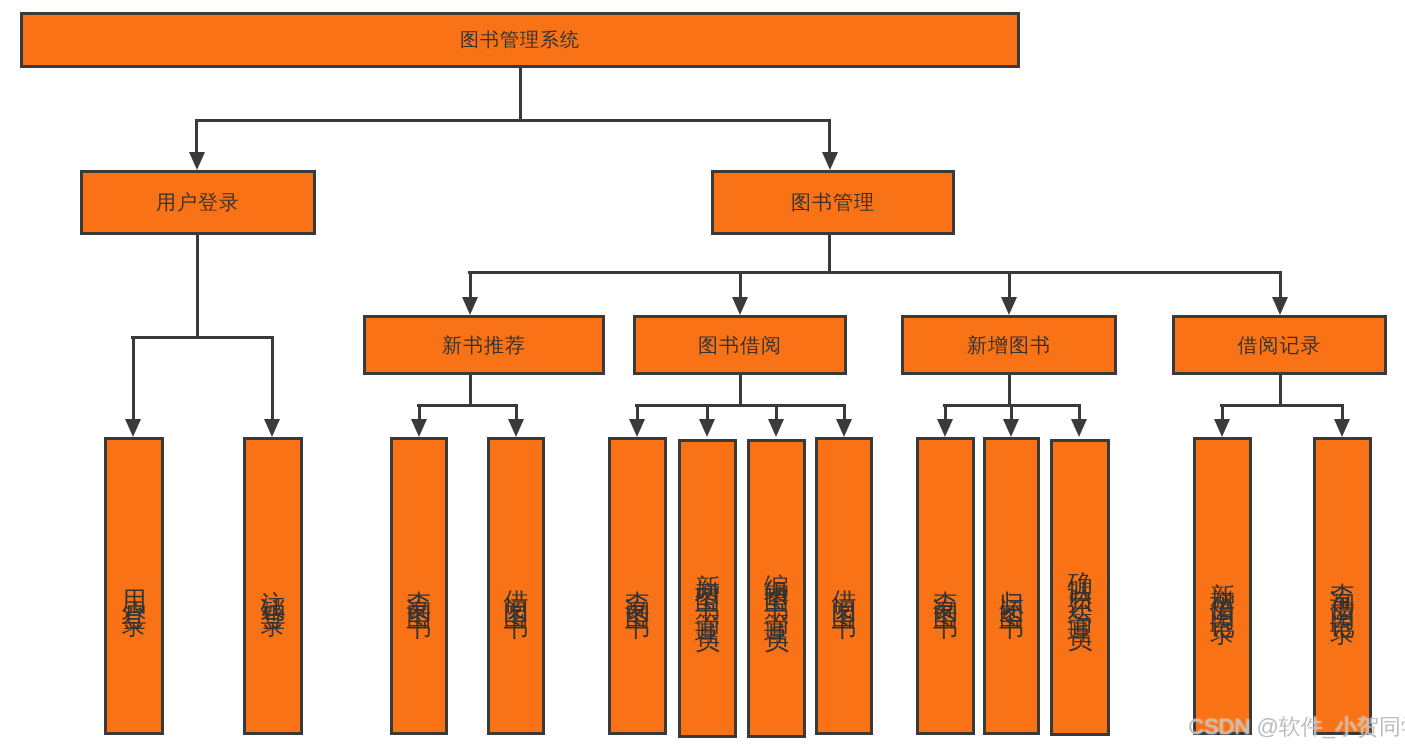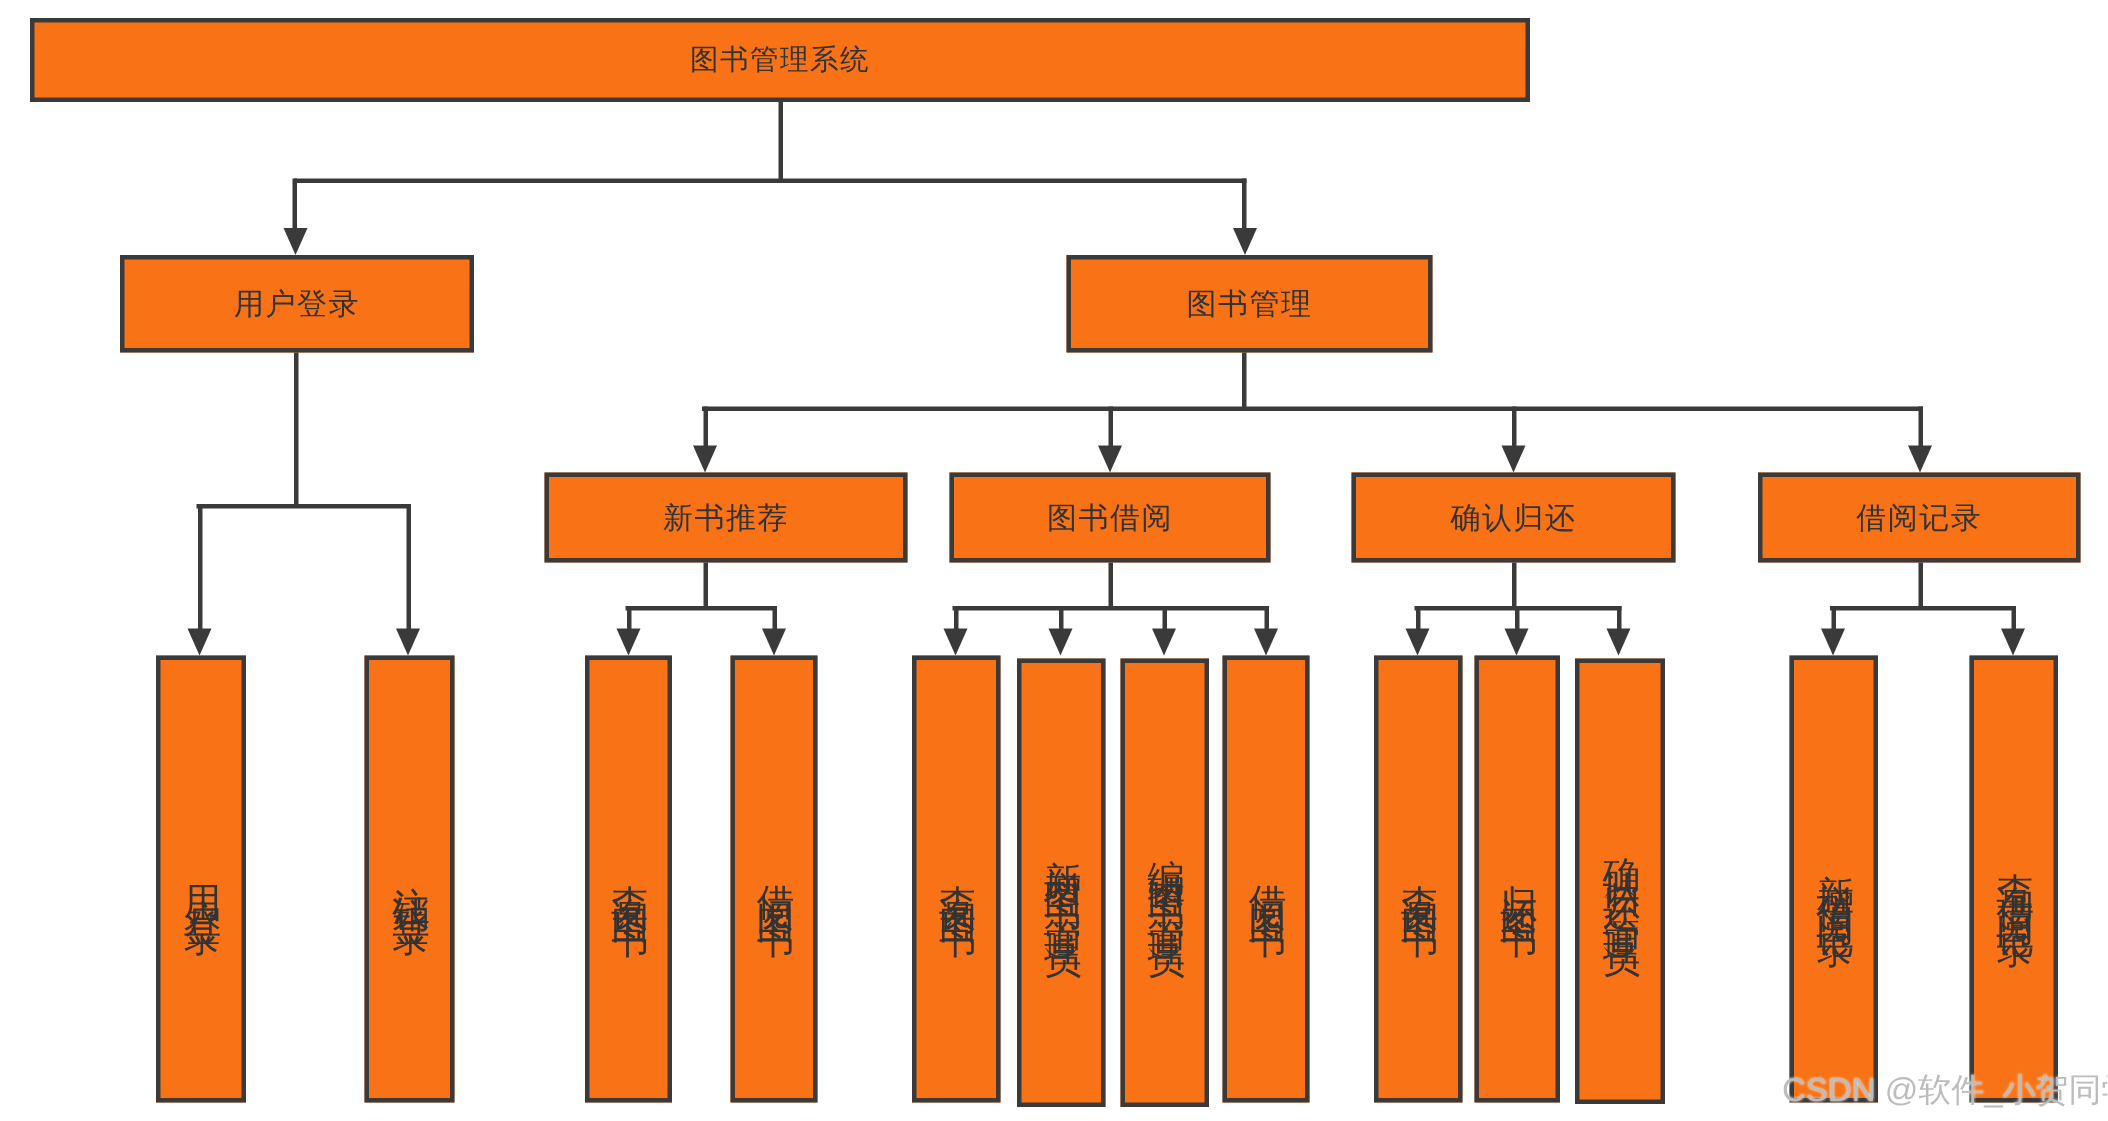--- a/index.html
+++ b/index.html
@@ -91,21 +91,21 @@
   <div class="vline" style="left:1279px;top:271px;height:28px;"></div>
   <div class="arrowhead" style="left:1272px;top:297px;"></div>
 
   <div class="box hbox" style="left:363px;top:315px;width:242px;height:60px;">
     <span>新书推荐</span>
   </div>
   <div class="box hbox" style="left:633px;top:315px;width:214px;height:60px;">
     <span>图书借阅</span>
   </div>
   <div class="box hbox" style="left:901px;top:315px;width:216px;height:60px;">
-    <span>确认归还</span>
+    <span>新增图书</span>
   </div>
   <div class="box hbox" style="left:1172px;top:315px;width:215px;height:60px;">
     <span>借阅记录</span>
   </div>
 
   <div class="vline" style="left:469px;top:375px;height:31px;"></div>
   <div class="hline" style="left:417px;top:404px;width:101px;"></div>
   <div class="vline" style="left:418px;top:404px;height:17px;"></div>
   <div class="arrowhead" style="left:411px;top:419px;"></div>
   <div class="vline" style="left:515px;top:404px;height:17px;"></div>

